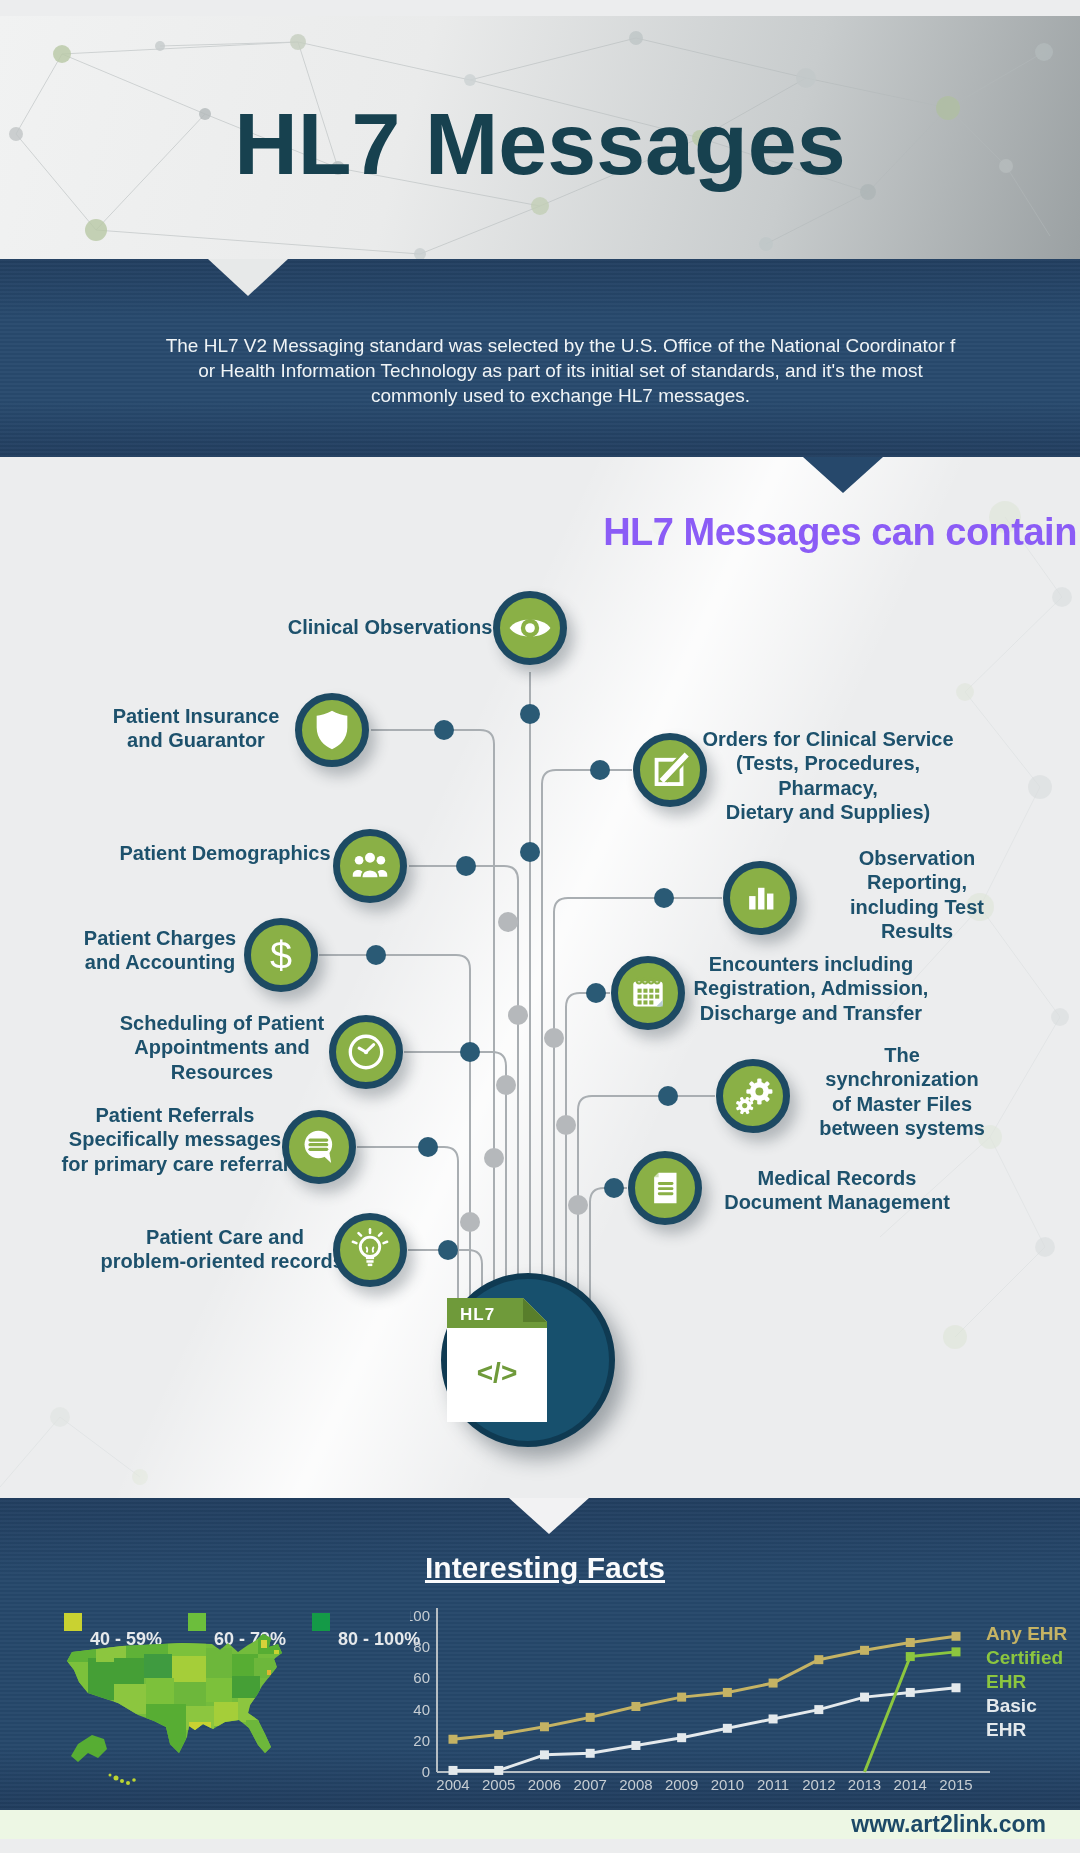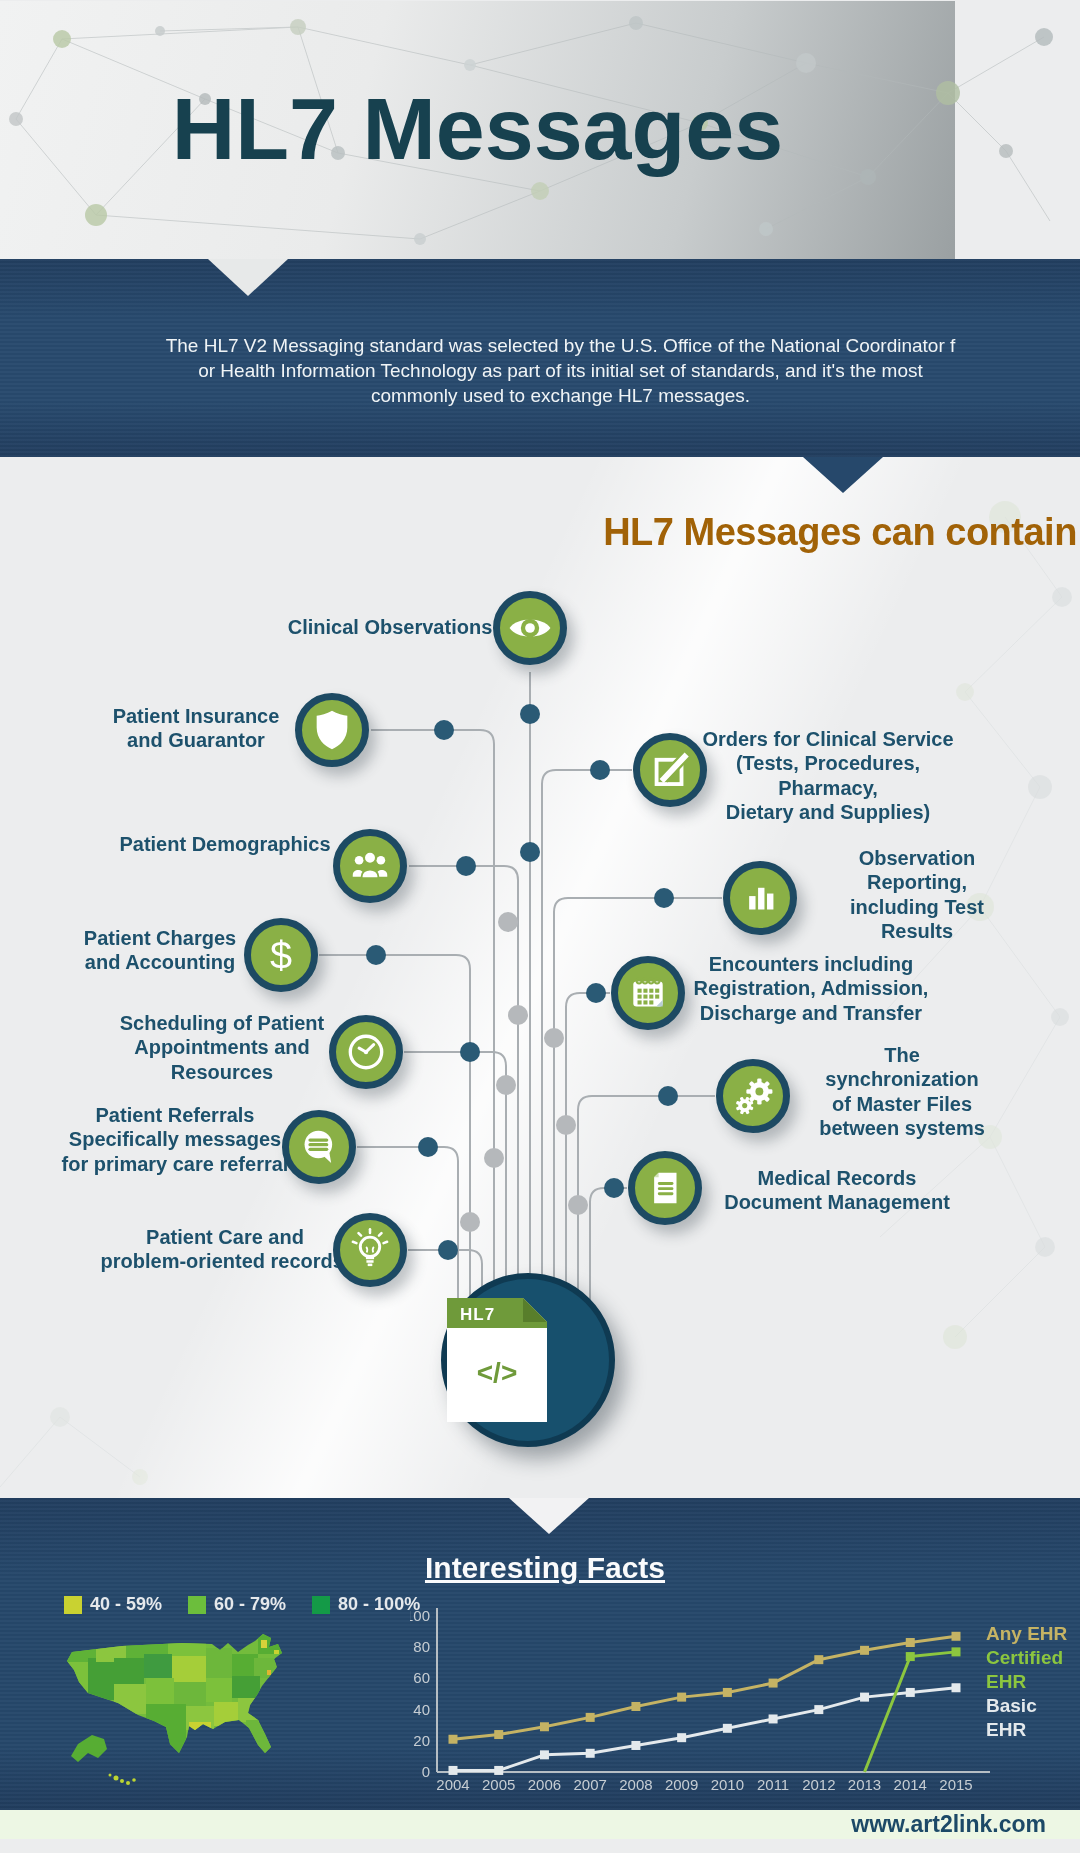--- a/index.html
+++ b/index.html
@@ -1,20 +1,20 @@
 <!DOCTYPE html>
 <html><head>
 <meta charset="utf-8">
 <style>
   html,body{margin:0;padding:0;background:#fff;}
   *{box-sizing:border-box;}
   .page{position:relative;width:1080px;height:1853px;overflow:hidden;
         font-family:"Liberation Sans",sans-serif;background:#ECEDEE;}
   
-  .header{position:absolute;left:0;top:1px;width:955px;height:259px;
+  .header{position:absolute;left:0;top:16px;width:1080px;height:259px;
           background:linear-gradient(105deg,#F1F2F2 0%,#EAEBEB 38%,#C8CCCD 72%,#9AA0A2 100%);}
   .page-title{position:absolute;left:50%;top:128px;transform:translate(-50%,-50%);
           margin:0;font-size:88px;font-weight:900;letter-spacing:0px;color:#17414F;white-space:nowrap;}
   .net{position:absolute;left:0;top:0;}
   
   .band1{position:absolute;left:0;top:259px;width:1080px;height:198px;
          background:linear-gradient(180deg,#223F60 0%,#284A6E 30%,#284A6E 72%,#223E5F 100%);}
   .band1::after,.band2::after{content:"";position:absolute;inset:0;
          background:repeating-linear-gradient(0deg,rgba(255,255,255,.025) 0 2px,rgba(0,0,0,.03) 2px 4px);}
   .intro{position:absolute;left:0;top:70px;width:100%;margin:4px;text-align:center;
@@ -24,40 +24,40 @@
   .notch{position:absolute;width:0;height:0;border-left:40px solid transparent;
          border-right:40px solid transparent;z-index:5;}
   .notch-header{left:208px;top:259px;border-top:37px solid #E7E9E9;}
   .notch-band1{left:803px;top:457px;border-top:36px solid #26486B;}
   .notch-main{left:509px;top:1498px;border-top:36px solid #F2F2F3;}
   
   .main{position:absolute;left:0;top:457px;width:1080px;height:1041px;background:#ECEDEE;}
   .sheen{position:absolute;inset:0;pointer-events:none;
          background:linear-gradient(115deg,rgba(255,255,255,0) 38%,rgba(255,255,255,.85) 50%,rgba(255,255,255,0) 62%);}
   .contain-heading{position:absolute;left:840px;top:75px;transform:translate(-50%,-50%);margin:0;
-         font-size:38px;font-weight:bold;color:#a16207;white-space:nowrap;letter-spacing:-.5px;}
+         font-size:38px;font-weight:bold;color:#8b5cf6;white-space:nowrap;letter-spacing:-.5px;}
   .tree{position:absolute;left:0;top:0;}
   .ic{position:absolute;width:74px;height:74px;border-radius:50%;background:#8AB046;
       border:7px solid #1D4A63;box-shadow:7px 9px 14px rgba(45,58,70,.30);
       display:flex;align-items:center;justify-content:center;transform:translate(-50%,-50%);z-index:3;}
   .ic svg{width:46px;height:46px;}
   .lbl{position:absolute;transform:translate(-50%,-50%);text-align:center;font-weight:bold;
        font-size:20px;line-height:1.22;color:#1D516C;white-space:pre-line;z-index:2;}
   .hub{position:absolute;left:528px;top:903px;width:174px;height:174px;border-radius:50%;
        background:#17506D;border:6px solid #0F3A52;transform:translate(-50%,-50%);
        box-shadow:10px 12px 20px rgba(30,42,52,.38);display:flex;align-items:center;justify-content:flex-start;z-index:4;}
   
   .band2{position:absolute;left:0;top:1498px;width:1080px;height:312px;
          background:linear-gradient(180deg,#223F60 0%,#26486B 25%,#26486B 80%,#213D5E 100%);}
   .facts-heading{position:absolute;left:545px;top:70px;transform:translate(-50%,-50%);margin:0;
          font-size:30px;font-weight:bold;color:#FAFBFC;white-space:nowrap;z-index:2;text-decoration:underline;}
   .legend{position:absolute;left:64px;top:96px;display:flex;align-items:center;gap:10px;z-index:2;}
   .legend .item{display:flex;align-items:center;gap:8px;margin-right:16px;}
   .legend .sw{width:18px;height:18px;display:inline-block;}
-  .legend .lg-label{font-size:18px;font-weight:bold;color:#E6E9EC;}
+  .legend .lg-label{font-size:18px;font-weight:bold;color:#E6E9EC;margin-top:35px;}
   .map-svg{position:absolute;left:62px;top:134px;z-index:2;}
   .chart-svg{position:absolute;left:410px;top:84px;z-index:2;font-family:"Liberation Sans",sans-serif;}
   .cleg{position:absolute;left:986px;top:124px;z-index:2;font-size:19px;font-weight:bold;line-height:24px;}
   
   .footer{position:absolute;left:0;top:1810px;width:1080px;height:29px;background:#EDF7E4;
           display:flex;align-items:center;justify-content:flex-end;padding-right:34px;}
   .footer span{font-size:23px;font-weight:bold;color:#1C4967;}
 </style>
 </head>
 <body>
@@ -344,21 +344,21 @@
           <line x1="13.5" y1="14.5" x2="23.5" y2="14.5"></line>
             <line x1="13.5" y1="18.5" x2="23.5" y2="18.5"></line>
           <line x1="13.5" y1="22.5" x2="23.5" y2="22.5"></line>
         </g>
       </svg>
     </div>
 
     <div class="lbl" style="left:390px;top:170px">Clinical Observations</div>
     <div class="lbl" style="left:196px;top:271px">Patient Insurance
 and Guarantor</div>
-    <div class="lbl" style="left:225px;top:387px">Patient Demographics</div>
+    <div class="lbl" style="left:225px;top:396px">Patient Demographics</div>
     <div class="lbl" style="left:160px;top:493px">Patient Charges
 and Accounting</div>
     <div class="lbl" style="left:222px;top:591px">Scheduling of Patient
 Appointments and
 Resources</div>
     <div class="lbl" style="left:175px;top:683px">Patient Referrals
 Specifically messages
 for primary care referral</div>
     <div class="lbl" style="left:225px;top:792px">Patient Care and
 problem-oriented records.</div>

